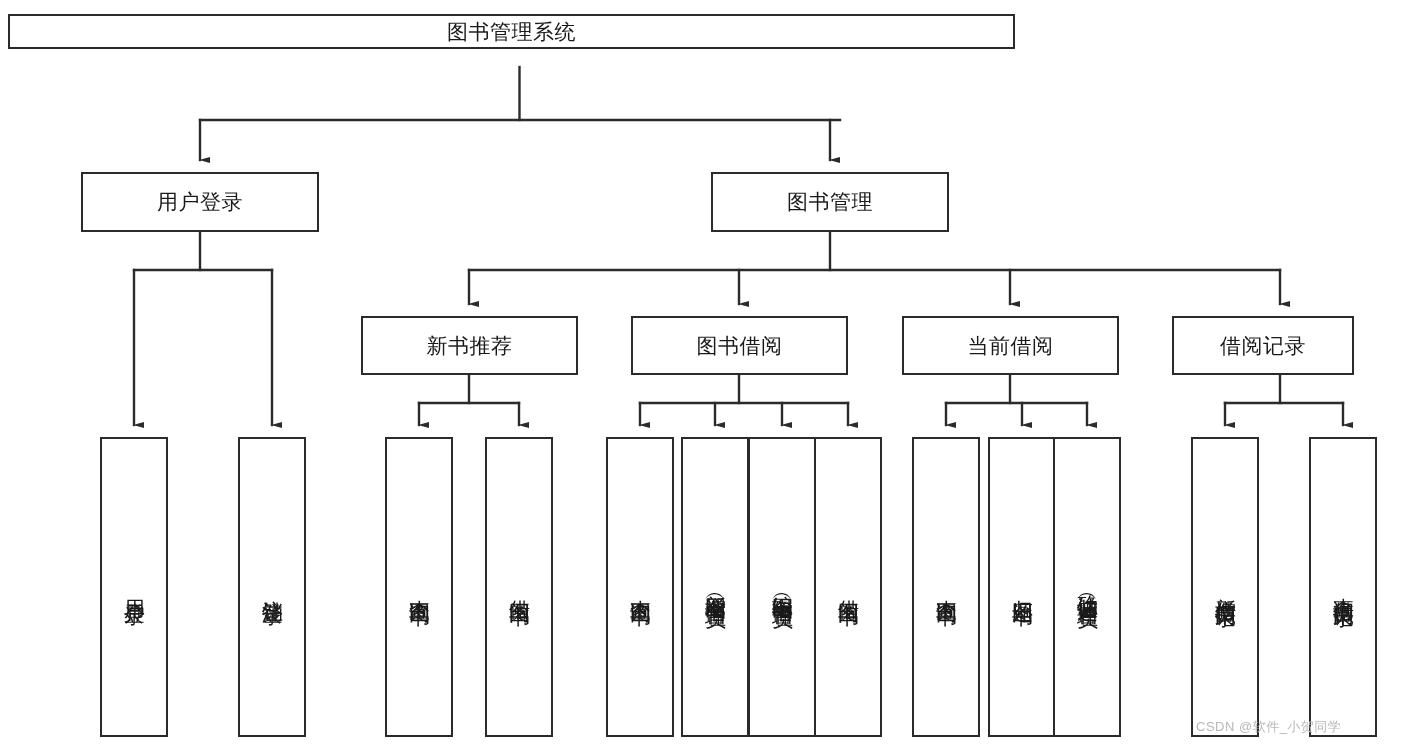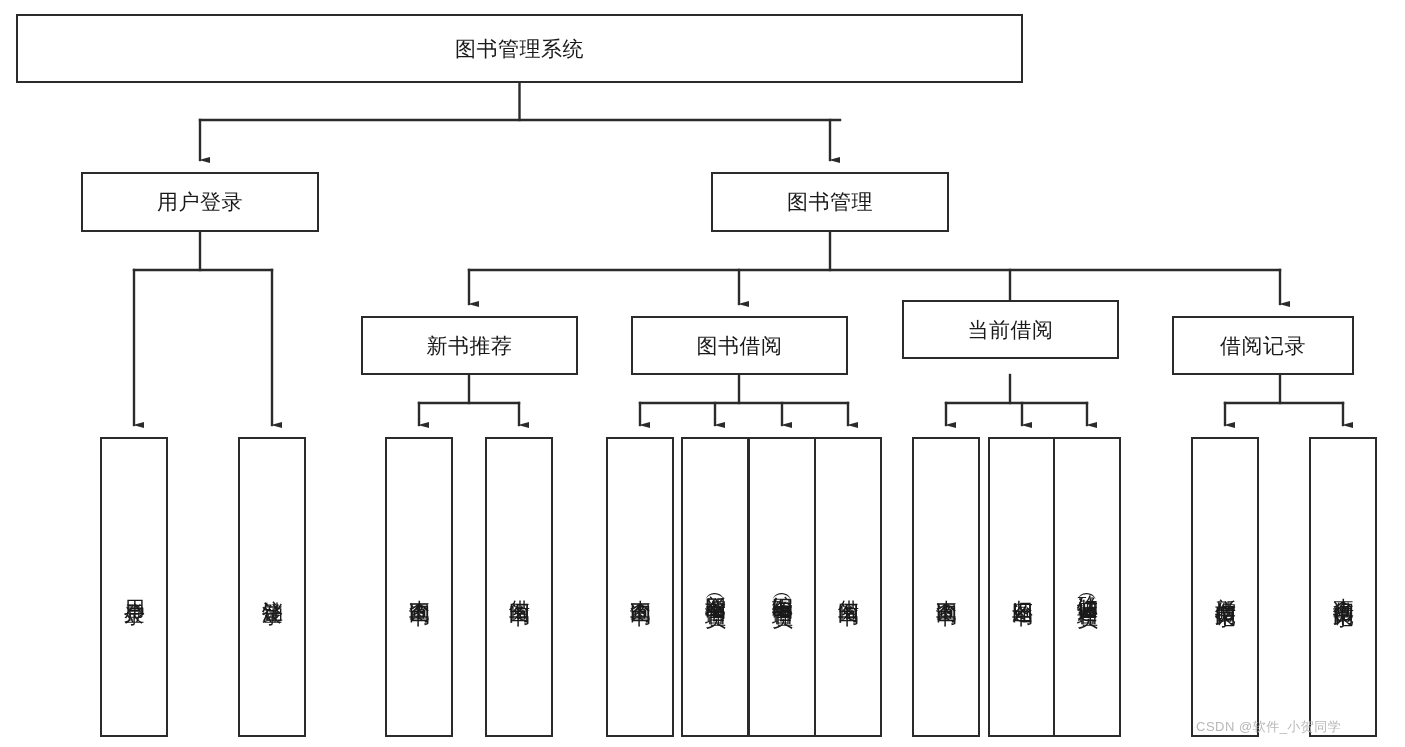--- a/index.html
+++ b/index.html
@@ -106,38 +106,38 @@
       <path d="M 1022 403 L 1022 425" marker-end="url(#arrowhead)"></path>
       <path d="M 1087 403 L 1087 425" marker-end="url(#arrowhead)"></path>
 
       <path d="M 1280 375 L 1280 403"></path>
       <path d="M 1225 403 L 1343 403"></path>
       <path d="M 1225 403 L 1225 425" marker-end="url(#arrowhead)"></path>
       <path d="M 1343 403 L 1343 425" marker-end="url(#arrowhead)"></path>
     </g>
   </svg>
 
-  <div class="node horizontal" style="left:16px; top:14px; width:1007px; height:69px;align-items:center;">
+  <div class="node horizontal" style="left:8px; top:14px; width:1007px; height:35px;align-items:center;">
     <span>图书管理系统</span>
   </div>
 
   <div class="node horizontal" style="left:81px; top:172px; width:238px; height:60px;">
     <span>用户登录</span>
   </div>
   <div class="node horizontal" style="left:711px; top:172px; width:238px; height:60px;">
     <span>图书管理</span>
   </div>
 
   <div class="node horizontal" style="left:361px; top:316px; width:217px; height:59px;">
     <span>新书推荐</span>
   </div>
   <div class="node horizontal" style="left:631px; top:316px; width:217px; height:59px;">
     <span>图书借阅</span>
   </div>
-  <div class="node horizontal" style="left:902px; top:300px; width:217px; height:59px;">
+  <div class="node horizontal" style="left:902px; top:316px; width:217px; height:59px;">
     <span>当前借阅</span>
   </div>
   <div class="node horizontal" style="left:1172px; top:316px; width:182px; height:59px;">
     <span>借阅记录</span>
   </div>
 
   <div class="node vertical" style="left:100px; top:437px; width:68px; height:300px;">
     <span class="vtext">用户登录</span>
   </div>
   <div class="node vertical" style="left:238px; top:437px; width:68px; height:300px;">

